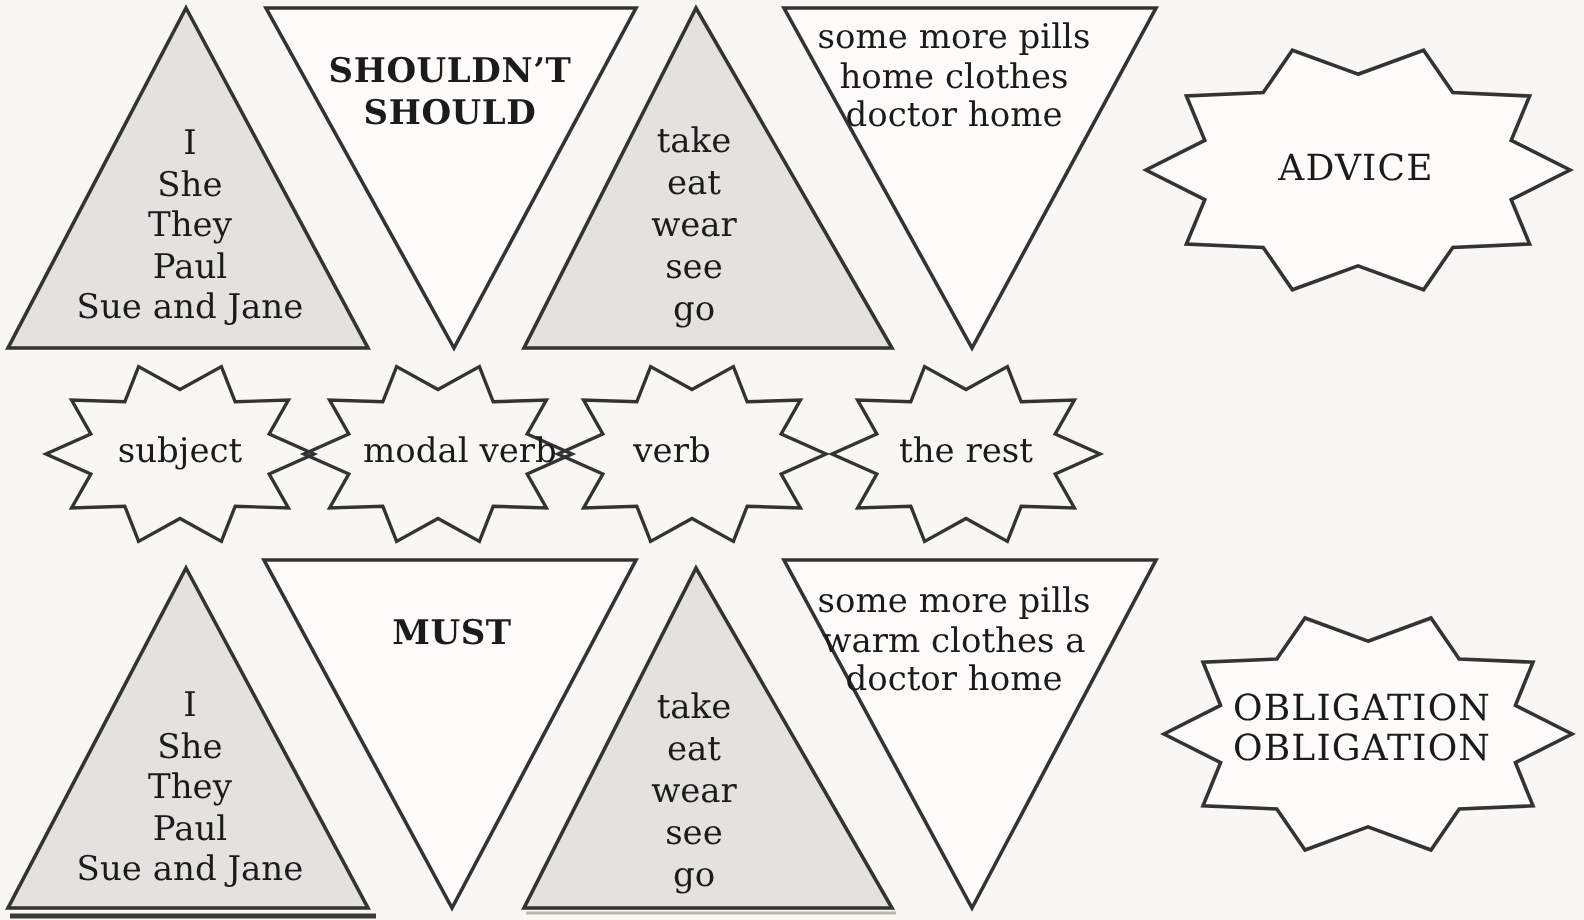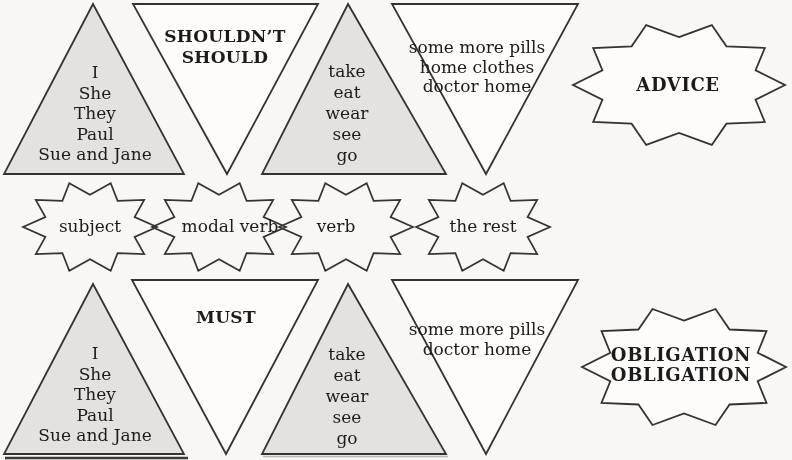--- a/index.html
+++ b/index.html
@@ -17,24 +17,24 @@
   .burst{fill:none;stroke:var(--outline,#333);stroke-width:1.7;stroke-linejoin:miter;}
   .burst-filled{fill:var(--paper,#fdfcfa);stroke:var(--outline,#333);stroke-width:1.8;}
   .artifact{stroke-linecap:butt;}
   .txt{
     position:absolute;
     transform:translateX(-50%);
     text-align:center;
     white-space:nowrap;
   }
   .body-text{font-size:17px;line-height:21px;font-weight:normal;}
-  .tight{line-height:19.5px;margin-top:28px;}
+  .tight{line-height:19.5px;}
   .compact{line-height:20.5px;}
   .head-text{font-size:17px;line-height:21px;font-weight:bold;letter-spacing:.3px;}
-  .big-head{font-size:18px;line-height:20px;font-weight:bold;letter-spacing:.6px;}
+  .big-head{font-size:18px;line-height:20px;font-weight:normal;letter-spacing:.6px;}
 </style>
 </head>
 <body>
 
 <div id="canvas">
 
   <svg id="shapes" width="792" height="460" viewBox="0 0 792 460">
 
     <polygon class="tri-shaded" points="93,4 4,174 184,174"></polygon>
     <polygon class="tri-white" points="133,4 318,4 227,174"></polygon>
@@ -118,20 +118,21 @@
   <div class="txt body-text" style="left:347px;top:344px">
     <div>take</div>
     <div>eat</div>
     <div>wear</div>
     <div>see</div>
     <div>go</div>
   </div>
 
   <div class="txt body-text tight" style="left:477px;top:292px">
     <div>some more pills</div>
+    <div>warm clothes a</div>
     <div>doctor home</div>
   </div>
 
   <div class="txt big-head" style="left:681px;top:345px">
     <div>OBLIGATION</div>
     <div>OBLIGATION</div>
   </div>
 
 </div>
 

